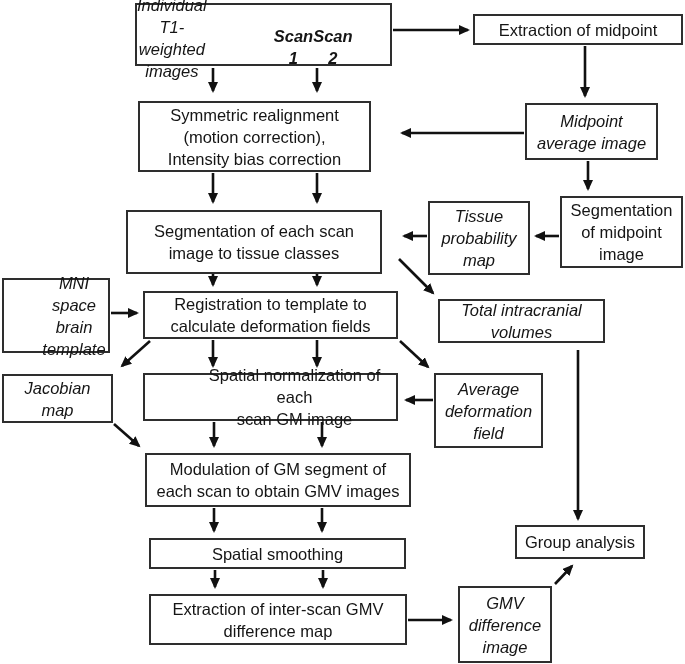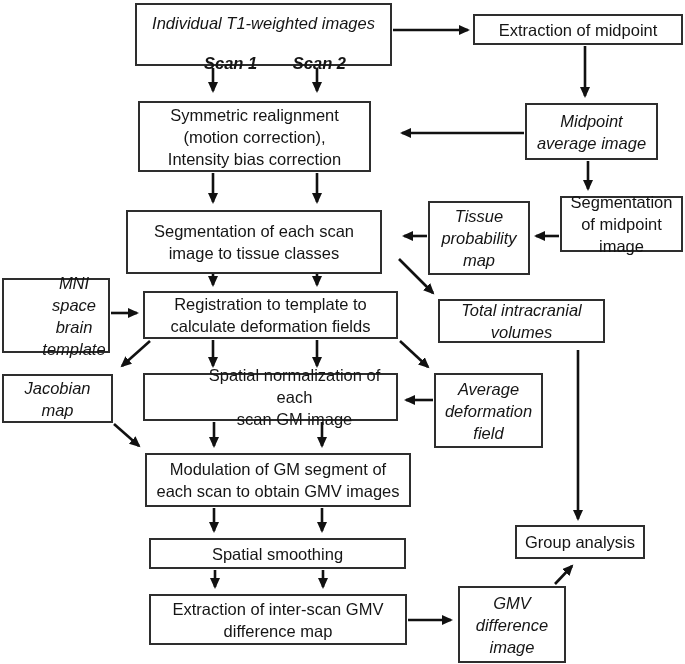--- a/index.html
+++ b/index.html
@@ -4,21 +4,21 @@
 <style>
   html,body{margin:0;padding:0;}
   body{
     width:685px;height:664px;position:relative;background:#ffffff;
     font-family:"Liberation Sans",sans-serif;color:#111;overflow:hidden;
   }
   #arrow-layer{position:absolute;left:0;top:0;width:685px;height:664px;pointer-events:none;}
   .box{
     position:absolute;box-sizing:border-box;background:#fff;
     border:2px solid #2e2e2e;
-    display:flex;flex-direction:column;align-items:center;justify-content:center;
+    display:flex;flex-direction:row;align-items:center;justify-content:center;
     text-align:center;font-size:16.5px;line-height:22px;color:#151515;
   }
   .label{white-space:pre-line;}
   .italic{font-style:italic;}
   .scan-row{
     display:flex;width:100%;box-sizing:border-box;
     padding:0 44px 0 67px;justify-content:space-between;
     font-weight:bold;font-style:italic;margin-top:18px;text-align:center;
   }
   line,path.diag{stroke:#111;stroke-width:2.6;fill:none;}
@@ -90,21 +90,21 @@
   <span class="label">Segmentation of each scan
 image to tissue classes</span>
 </div>
 
 <div class="box italic" style="left:428px;top:201px;width:102px;height:74px;">
   <span class="label">Tissue
 probability
 map</span>
 </div>
 
-<div class="box" style="left:560px;top:196px;width:123px;height:56px;">
+<div class="box" style="left:560px;top:196px;width:123px;height:72px;">
   <span class="label">Segmentation
 of midpoint
 image</span>
 </div>
 
 <div class="box italic" style="left:2px;top:278px;width:108px;height:75px;padding-left:36px;">
   <span class="label">MNI space
 brain
 template</span>
 </div>
@@ -146,17 +146,17 @@
 
 <div class="box" style="left:149px;top:594px;width:258px;height:51px;">
   <span class="label">Extraction of inter-scan GMV
 difference map</span>
 </div>
 
 <div class="box" style="left:515px;top:525px;width:130px;height:34px;">
   <span class="label">Group analysis</span>
 </div>
 
-<div class="box italic" style="left:458px;top:586px;width:108px;height:77px;">
+<div class="box italic" style="left:458px;top:586px;width:94px;height:77px;">
   <span class="label">GMV
 difference
 image</span>
 </div>
 
 </body></html>

